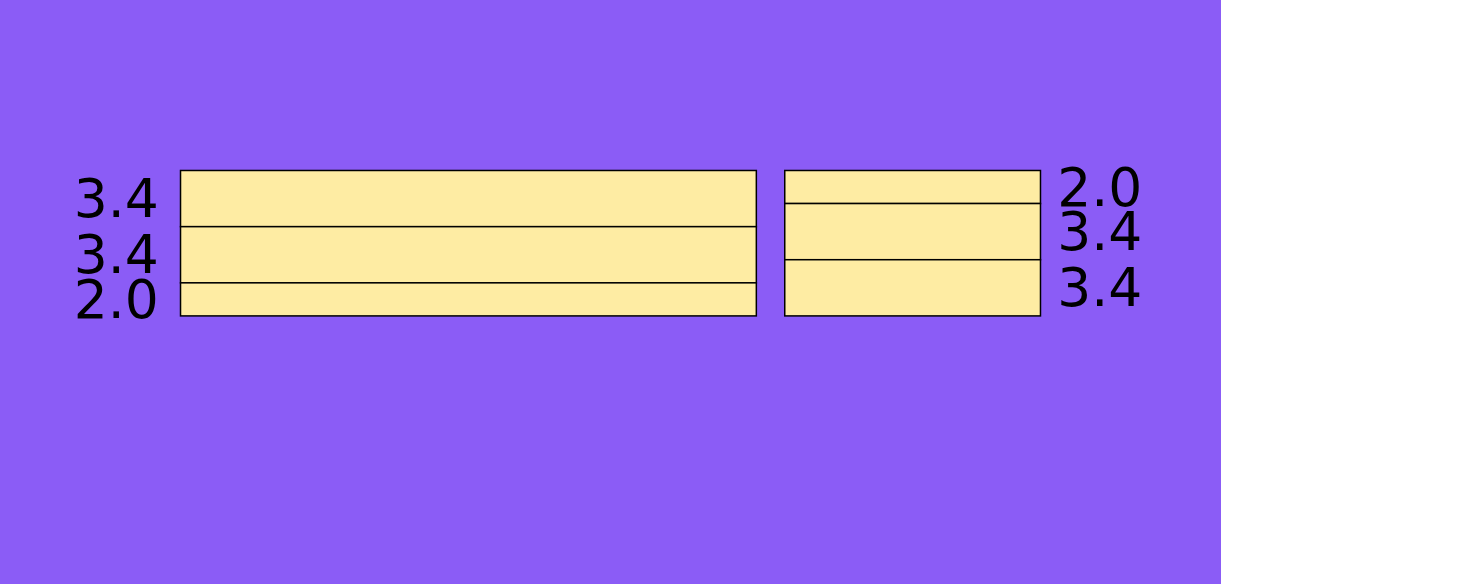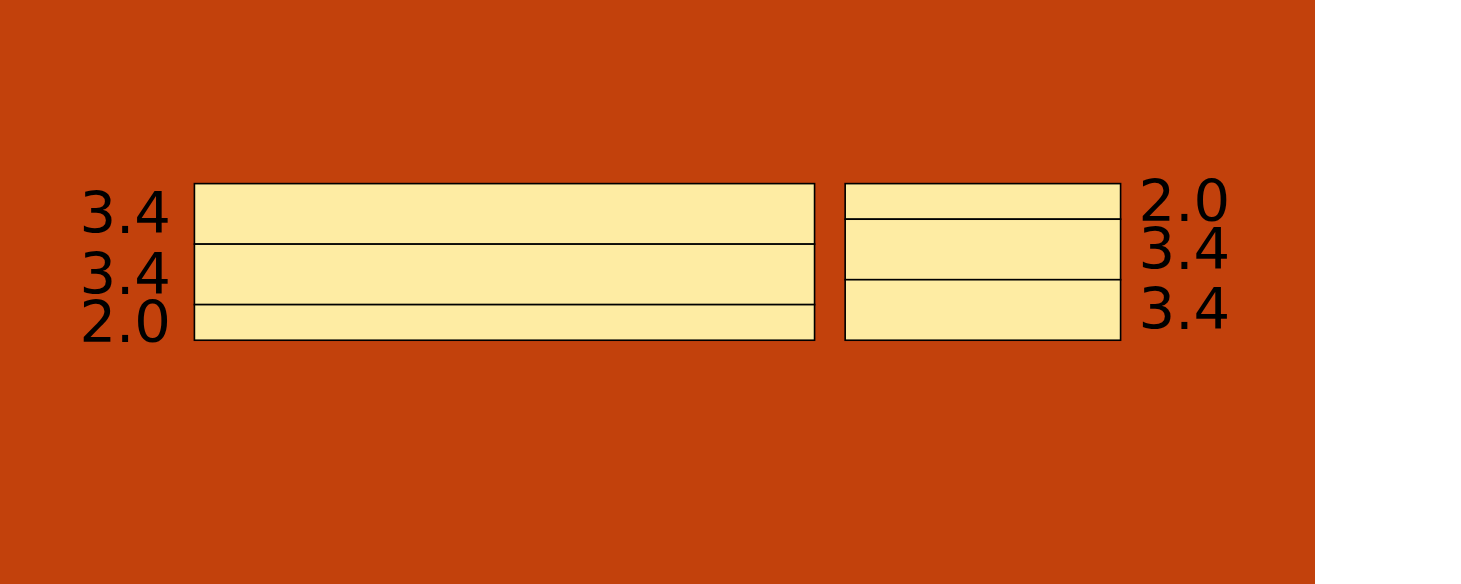--- a/index.html
+++ b/index.html
@@ -2,23 +2,23 @@
 <html><head>
 <meta charset="utf-8">
 <style>
   html, body {
     margin: 0;
     padding: 0;
     background: #ffffff;
   }
   .figure {
     position: relative;
-    width: 1315px;
+    width: 1221px;
     height: 584px;
-    background: #c2410c;
+    background: #8b5cf6;
     overflow: hidden;
     font-family: "DejaVu Sans", "Liberation Sans", sans-serif;
   }
   .figure svg {
     position: absolute;
     left: 0;
     top: 0;
     width: 100%;
     height: 100%;
     display: block;

